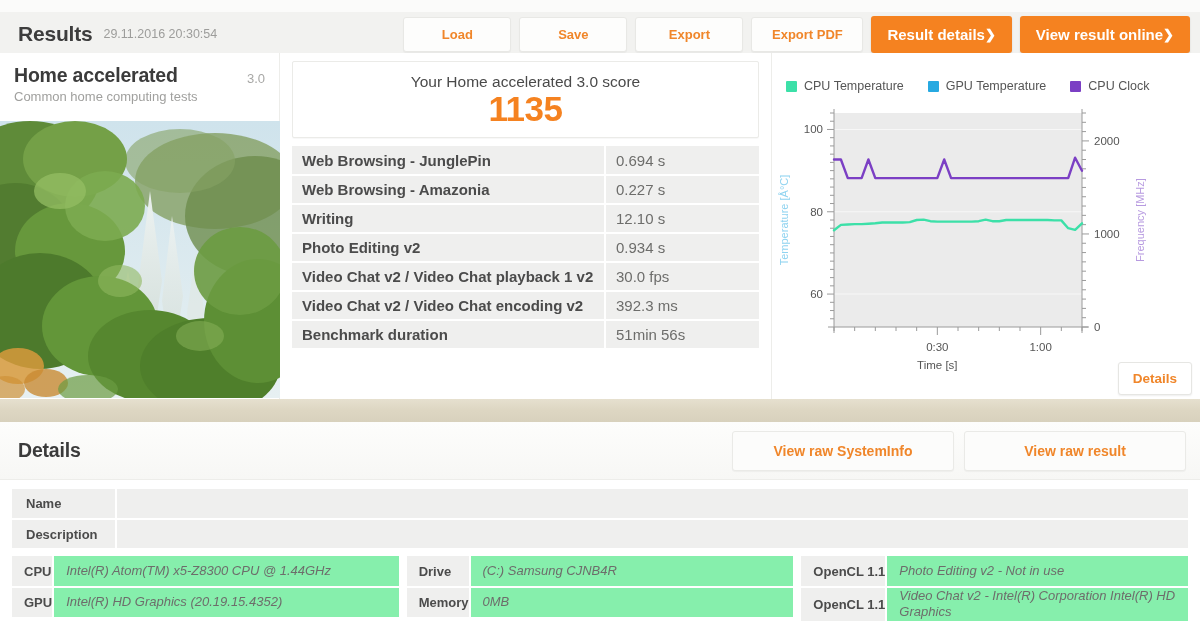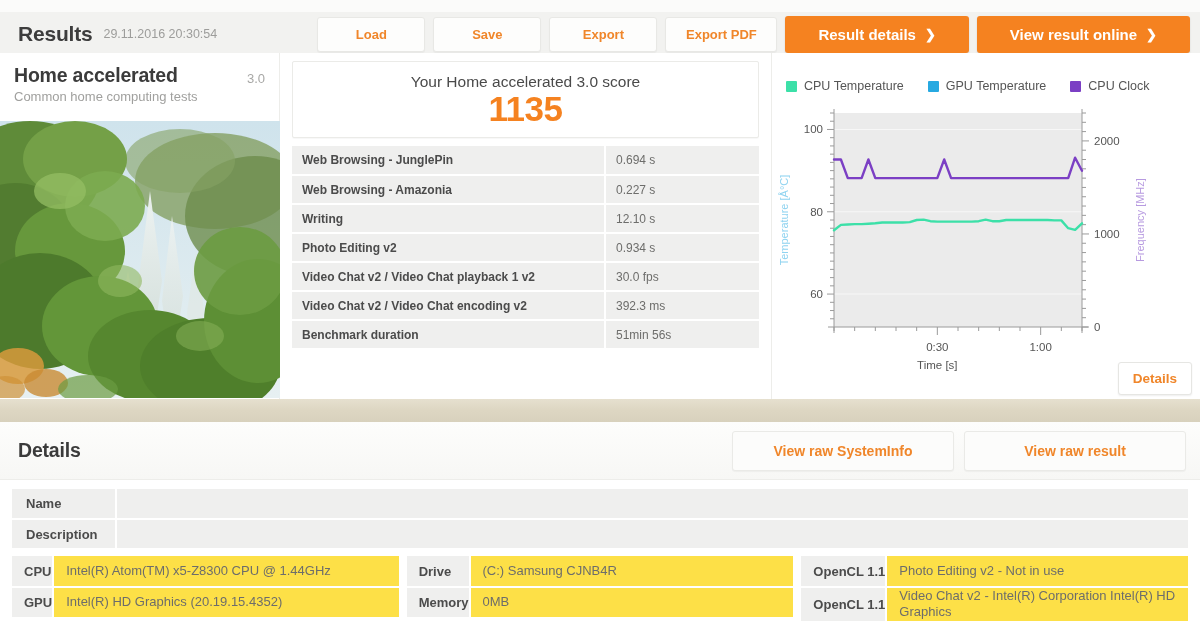--- a/index.html
+++ b/index.html
@@ -24,22 +24,22 @@
   .topbar-actions { margin-left: auto; display: flex; align-items: center; gap: 8px; padding-right: 10px; }
   .btn-light {
     background: #fdfdfc; border: 1px solid #e8e8e5; border-radius: 3px;
     color: #f0862a; font-size: 13px; font-weight: 600;
     padding: 9px 0; width: 108px; text-align: center; cursor: pointer;
     box-shadow: 0 1px 1px rgba(0,0,0,.04);
   }
   .btn-light.wide { width: 112px; }
   .btn-orange {
     background: #f58220; border: none; border-radius: 3px; color: #fff;
-    font-size: 15px; font-weight: 700; padding: 10px 33px; cursor: pointer;
-    display: flex; align-items: center; gap: 9px; white-space: nowrap;
+    font-size: 15px; font-weight: 700; padding: 10px 16px; cursor: pointer;
+    display: flex; align-items: center; white-space: nowrap;
     box-shadow: 0 1px 2px rgba(0,0,0,.12);
   }
   .chev { font-size: 13px; font-weight: 700; }
 
   
   .upper { position: absolute; left: 0; top: 53px; width: 1200px; height: 346px; display: flex; }
 
   
   .left-card { width: 280px; background: #fff; border-right: 1px solid #ededea; position: relative; }
   .lc-head { padding: 11px 14px 10px 14px; display: flex; align-items: flex-start; }
@@ -55,21 +55,21 @@
     display: flex; align-items: center; justify-content: space-between;
     background: #fff; border: 1px solid #ebebe8; border-radius: 2px;
     padding: 11px 16px 11px 16px; margin-bottom: 8px;
     box-shadow: 0 1px 1px rgba(0,0,0,.03);
     flex-direction: column;
   }
   .score-label { font-size: 15.5px; color: #4a4a4a; }
   .score-value { font-size: 35px; font-weight: 700; color: #f58220; line-height: 1; letter-spacing: -.5px; }
   .res-table { width: 100%; border-collapse: collapse; }
   .res-table tr { height: 29px; }
-  .res-table td { font-size: 12px; vertical-align: middle; }
+  .res-table td { font-size: 15px; vertical-align: middle; }
   .res-table td.k {
     background: #efefee; color: #4b4b4b; font-weight: 700;
     padding-left: 10px; width: 313px; border-bottom: 2px solid #fff;
   }
   .res-table td.v {
     background: #efefee; color: #6d6d6b; padding-left: 10px;
     border-bottom: 2px solid #fff; border-left: 2px solid #fff;
   }
 
   
@@ -122,22 +122,22 @@
   .hw-col { flex: 1; }
   .hw-table { width: 100%; border-collapse: collapse; }
   .hw-table tr { height: 31px; }
   .hw-table td { font-size: 13px; vertical-align: middle; }
   .hw-table td.k {
     background: #efefee; color: #4b4b4b; font-weight: 700;
     padding-left: 12px; white-space: nowrap; width: 1px;
     border-bottom: 2px solid #fff;
   }
   .hw-table td.v {
-    background: #fde047; color: #6d6d6b; padding-left: 12px;
-    border-bottom: 2px solid #fff; border-left: 2px solid #fff; line-height: 1.25;
+    background: #86efac; color: #6d6d6b; padding-left: 12px;
+    border-bottom: 2px solid #fff; border-left: 2px solid #fff; line-height: 1.25; font-style: italic;
   }
 </style>
 </head>
 <body>
 
 <div class="app">
 
   <div class="topbar">
     <span class="results-title">Results</span>
     <span class="results-date">29.11.2016 20:30:54</span>

